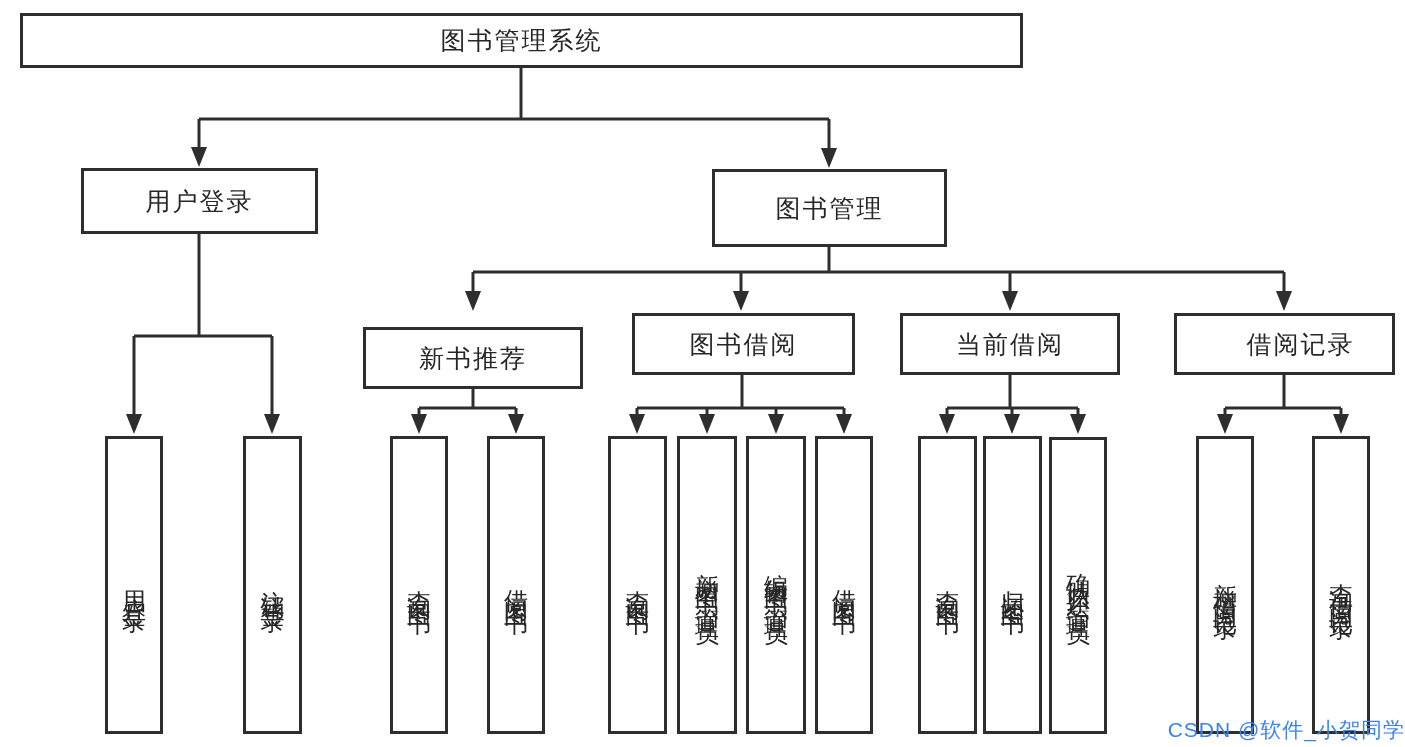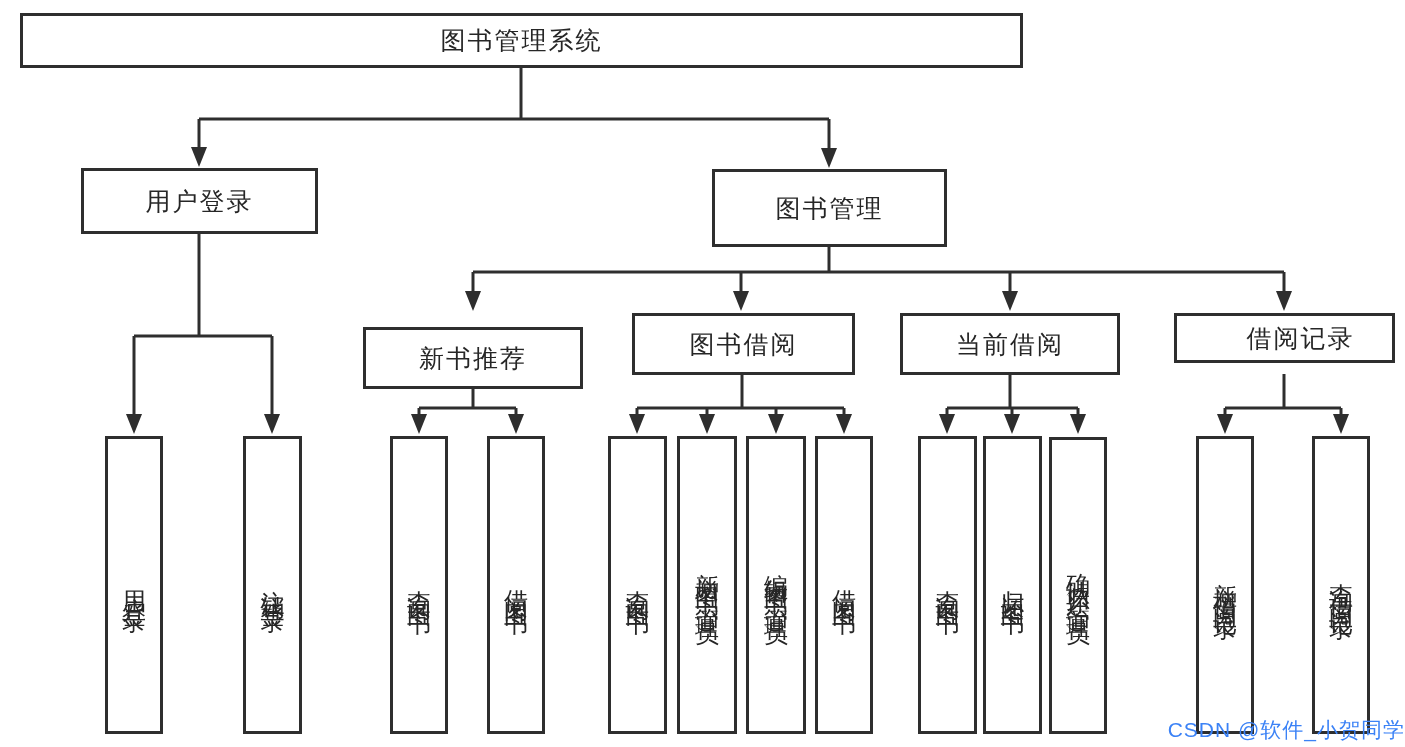--- a/index.html
+++ b/index.html
@@ -154,21 +154,21 @@
 
   <div class="node node-h" style="left:363px; top:327px; width:220px; height:62px;">
     <span>新书推荐</span>
   </div>
   <div class="node node-h" style="left:632px; top:313px; width:223px; height:62px;">
     <span>图书借阅</span>
   </div>
   <div class="node node-h" style="left:900px; top:313px; width:220px; height:62px;">
     <span>当前借阅</span>
   </div>
-  <div class="node node-h" style="left:1174px; top:313px; width:221px; height:50px;padding-left:32px;">
+  <div class="node node-h" style="left:1174px; top:313px; width:221px; height:62px;padding-left:32px;">
     <span>借阅记录</span>
   </div>
 
   <div class="node node-leaf" style="left:105px; top:436px; width:58px; height:298px;">
     <span class="vtext">用户登录</span>
   </div>
   <div class="node node-leaf" style="left:243px; top:436px; width:59px; height:298px;">
     <span class="vtext">注销登录</span>
   </div>
 

